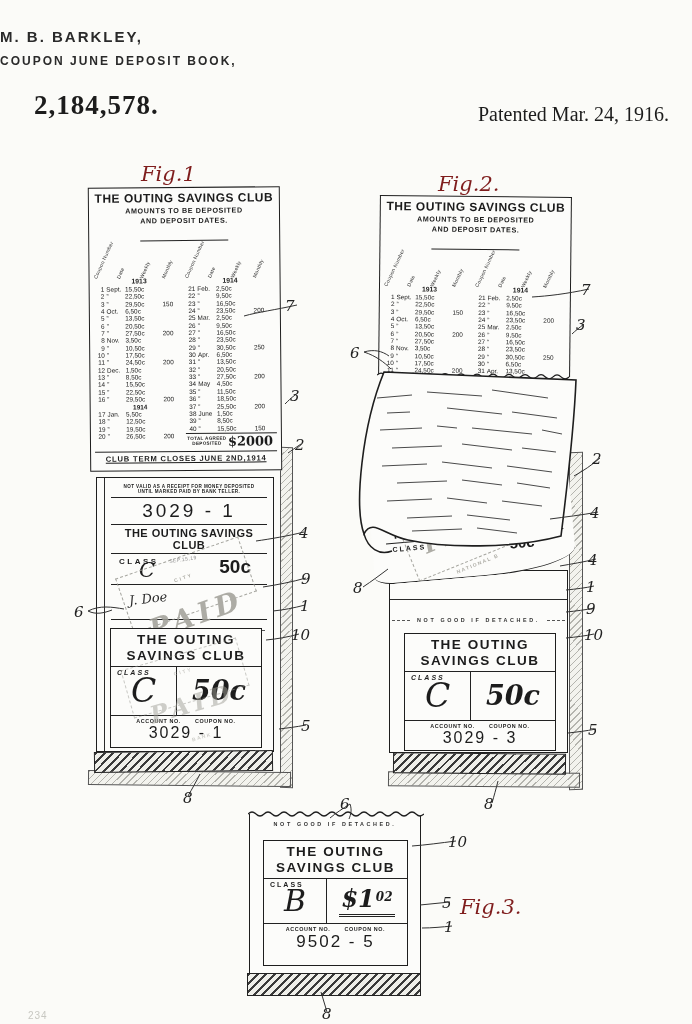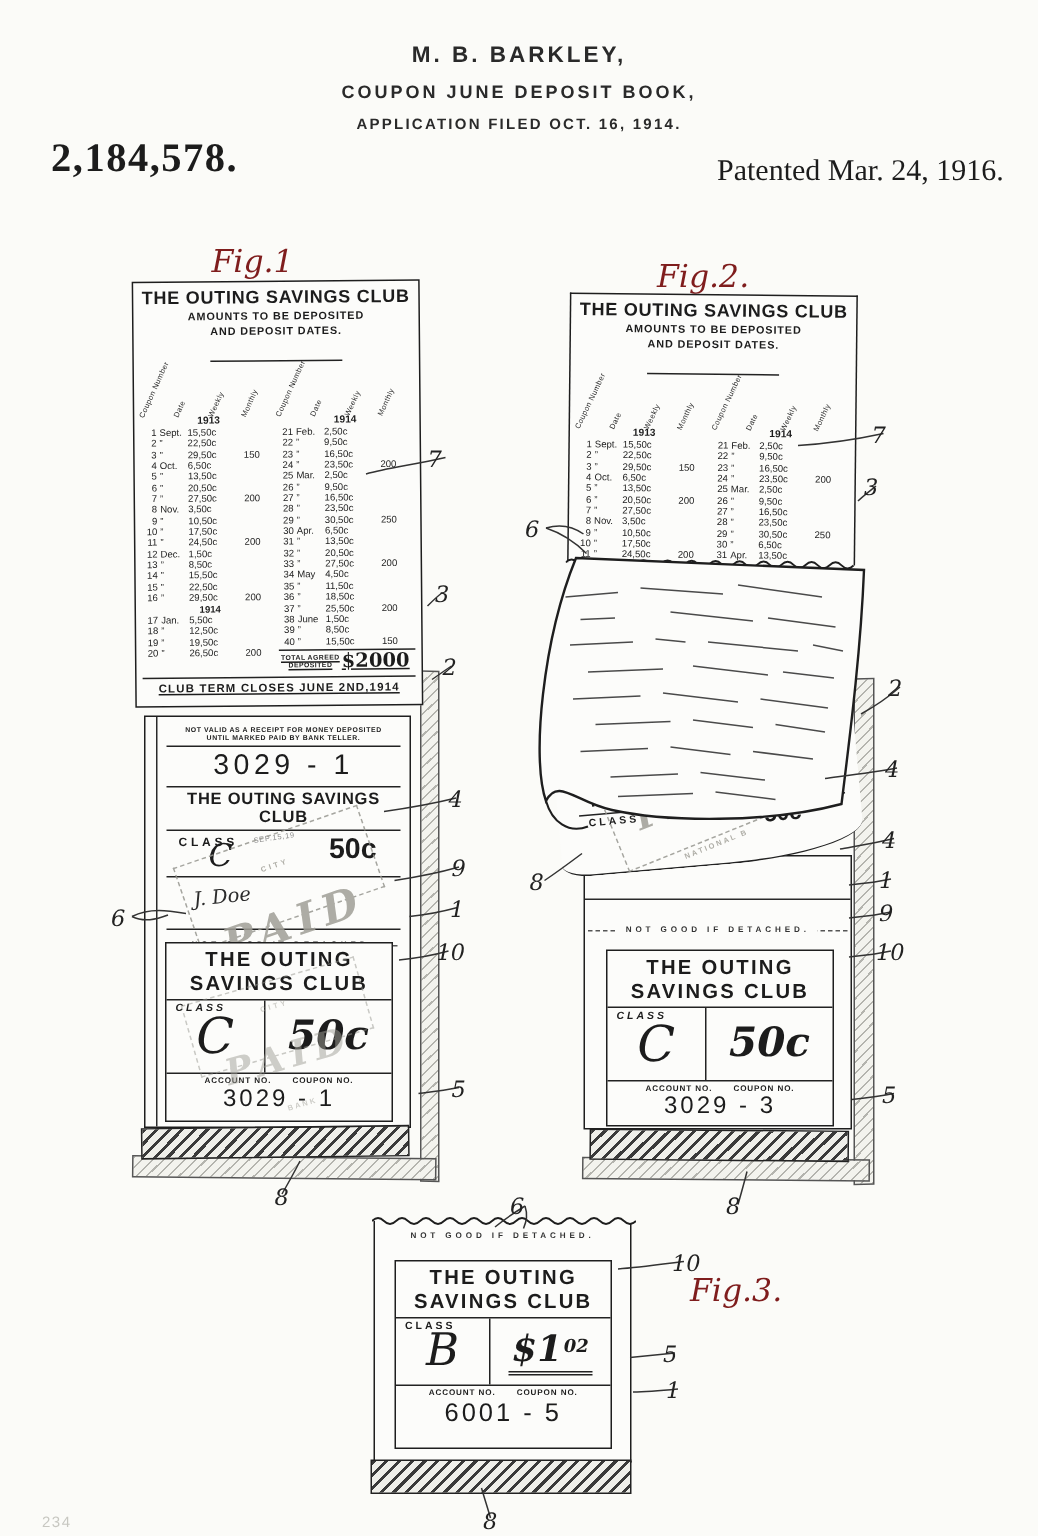--- a/index.html
+++ b/index.html
@@ -1,20 +1,20 @@
 <!DOCTYPE html>
 <html><head>
 <meta charset="utf-8">
 <style>
   html,body{margin:0;padding:0;background:#fafaf7;}
   #sheet{position:relative;width:692px;height:1024px;background:#fbfbf8;overflow:hidden;
          font-family:"Liberation Sans",sans-serif;color:#1c1c1c;}
   .abs{position:absolute;}
   
-  .hdr-center{left:0;right:0;text-align:center;letter-spacing:2px;font-weight:bold;color:#2a2a2a;}
+  .hdr-center{left:0;right:0;letter-spacing:2px;font-weight:bold;color:#2a2a2a;}
   .hdr-name{top:28px;font-size:15px;}
   .hdr-title{top:54px;font-size:12px;}
   .hdr-app{top:78px;font-size:10px;letter-spacing:1.5px;}
   .pat-no{left:34px;top:90px;font-family:"Liberation Serif",serif;font-weight:bold;font-size:27px;letter-spacing:1px;}
   .pat-date{left:478px;top:103px;font-family:"Liberation Serif",serif;font-size:20px;}
   .fig-label{font-family:"DejaVu Serif",serif;font-style:italic;font-size:21px;color:#7f1d1d;}
   
   .page{background:#fcfcfa;border:1.8px solid #1e1e1e;box-sizing:border-box;}
   .hatch-dark{background:repeating-linear-gradient(135deg,#3a3a3a 0 2px,#efefea 2px 6px);border:1.5px solid #222;box-sizing:border-box;}
   .hatch-light{background:repeating-linear-gradient(135deg,#b4b4ae 0 1px,#f3f3ee 1px 5px);border:1px solid #555;box-sizing:border-box;}
@@ -31,21 +31,21 @@
   .dt-years{display:flex;font-size:6.8px;font-weight:bold;}
   .dt-years span{width:50%;text-align:center;}
   .dt-body{display:flex;margin-top:1px;}
   .dt-col{width:50%;}
   .trow{display:flex;font-size:6.4px;line-height:7.35px;white-space:nowrap;}
   .trow .c1{width:12%;text-align:right;padding-right:2px;}
   .trow .c2{width:21%;}
   .trow .c3{width:42%;}
   .trow .c4{width:25%;}
   .trow.sub{display:block;text-align:center;font-weight:bold;}
-  .dt-total{margin-top:1px;border-top:1px solid #222;display:flex;align-items:center;text-decoration:underline;}
+  .dt-total{margin-top:1px;border-top:1px solid #222;display:flex;align-items:center;}
   .dt-total .lbl{font-size:4.6px;line-height:5px;letter-spacing:.3px;font-weight:bold;width:46%;text-align:center;}
   .dt-total .val{font-size:13px;font-weight:bold;font-family:"DejaVu Serif",serif;}
   .dt-footer{margin-top:2px;border-top:1.3px solid #222;text-align:center;font-size:7.6px;letter-spacing:.8px;
      font-weight:bold;text-decoration:underline;padding:2px 0 1px 0;}
   .tear{position:absolute;left:-2px;bottom:-5px;}
   
   .fineprint{text-align:center;font-size:4.6px;line-height:5.4px;letter-spacing:.4px;font-weight:bold;
      border-bottom:1px solid #222;padding:2px 0;}
   .rc-num{text-align:center;font-size:19px;letter-spacing:3px;border-bottom:1px solid #222;padding:2px 0;}
   .rc-club{text-align:center;font-size:11px;letter-spacing:.5px;font-weight:bold;border-bottom:1px solid #222;padding:2px 0;}
@@ -83,21 +83,20 @@
   .foot-mark{left:28px;top:1010px;font-size:10px;color:#c7c7c1;letter-spacing:1px;}
   .pg-rule{position:absolute;border-top:1px solid #2a2a2a;}
 </style>
 </head>
 <body>
 
 <div id="sheet">
 
   <div class="abs hdr-center hdr-name">M. B. BARKLEY,</div>
   <div class="abs hdr-center hdr-title">COUPON JUNE DEPOSIT BOOK,</div>
-  <div class="abs hdr-center hdr-app">APPLICATION FILED OCT. 16, 1914.</div>
   <div class="abs pat-no">2,184,578.</div>
   <div class="abs pat-date">Patented  Mar. 24, 1916.</div>
 
   <div class="abs fig-label" style="left:141px;top:162px;">Fig.1</div>
 
   <div class="abs hatch-light" style="left:280px;top:447px;width:13px;height:341px;transform:skewY(2deg);"></div>
   <div class="abs hatch-light" style="left:88px;top:771px;width:203px;height:15px;transform:rotate(.6deg);"></div>
 
   <div class="abs page" style="left:89px;top:187px;width:192px;height:284px;transform:rotate(-.5deg);">
     <div class="dep-table">
@@ -703,21 +702,21 @@
         <line x1="35" y1="133" x2="80" y2="131"></line>
         <line x1="95" y1="130" x2="135" y2="135"></line>
       <line x1="150" y1="133" x2="190" y2="138"></line>
         <line x1="55" y1="150" x2="100" y2="148"></line>
         <line x1="115" y1="147" x2="158" y2="152"></line>
       <line x1="60" y1="163" x2="110" y2="161"></line>
         <line x1="125" y1="160" x2="165" y2="165"></line>
     </g>
   </svg>
 
-  <div class="abs fig-label" style="left:460px;top:848px;">Fig.3.</div>
+  <div class="abs fig-label" style="left:460px;top:895px;">Fig.3.</div>
 
   <div class="abs page" style="left:249px;top:814px;width:172px;height:161px;border-top:none;">
     <svg style="position:absolute;left:-2px;top:-5px;" width="176" height="10" viewBox="0 0 176 10">
       <path d="M0,5 q4,-4 8,0 t8,0 t8,0 t8,0 t8,0 t8,0 t8,0 t8,0 t8,0 t8,0 t8,0 t8,0 t8,0 t8,0 t8,0 t8,0 t8,0 t8,0 t8,0 t8,0 t8,0 t8,0" fill="#fcfcfa" stroke="#1e1e1e" stroke-width="1.2"></path>
     </svg>
     <div style="text-align:center;font-size:5.4px;letter-spacing:2.6px;font-weight:bold;margin-top:7px;color:#333;">NOT GOOD IF DETACHED.</div>
     <div class="coupon" style="left:13px;top:26px;width:145px;height:126px;">
       <div class="cp-title">
         <span>THE OUTING</span><br><span>SAVINGS CLUB</span>
       </div>
@@ -729,21 +728,21 @@
         <div class="cp-amt" style="font-size:24px;">
           <span class="dollar-wrap"><span>$1</span><span class="dollar-cents">02</span></span>
         </div>
       </div>
       <div class="cp-foot">
         <div class="lbls">
           <span>ACCOUNT NO.</span>
           <span>COUPON NO.</span>
         </div>
         <div class="nums" style="font-size:17px;">
-          <span>6001 -</span>
+          <span>9502 -</span>
           <span>5</span>
         </div>
       </div>
     </div>
   </div>
   <div class="abs hatch-dark" style="left:247px;top:973px;width:174px;height:23px;"></div>
 
   <div class="abs foot-mark">234</div>
 
   <div id="ref-overlay">

